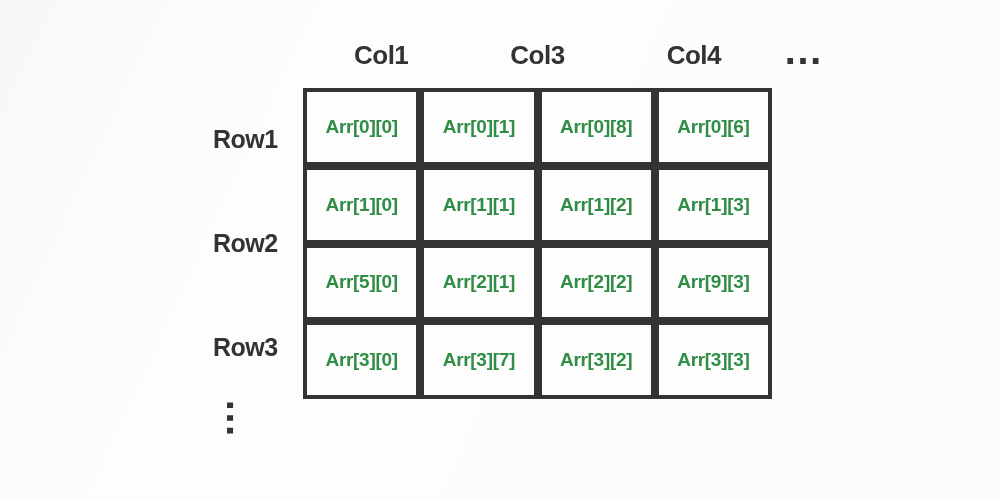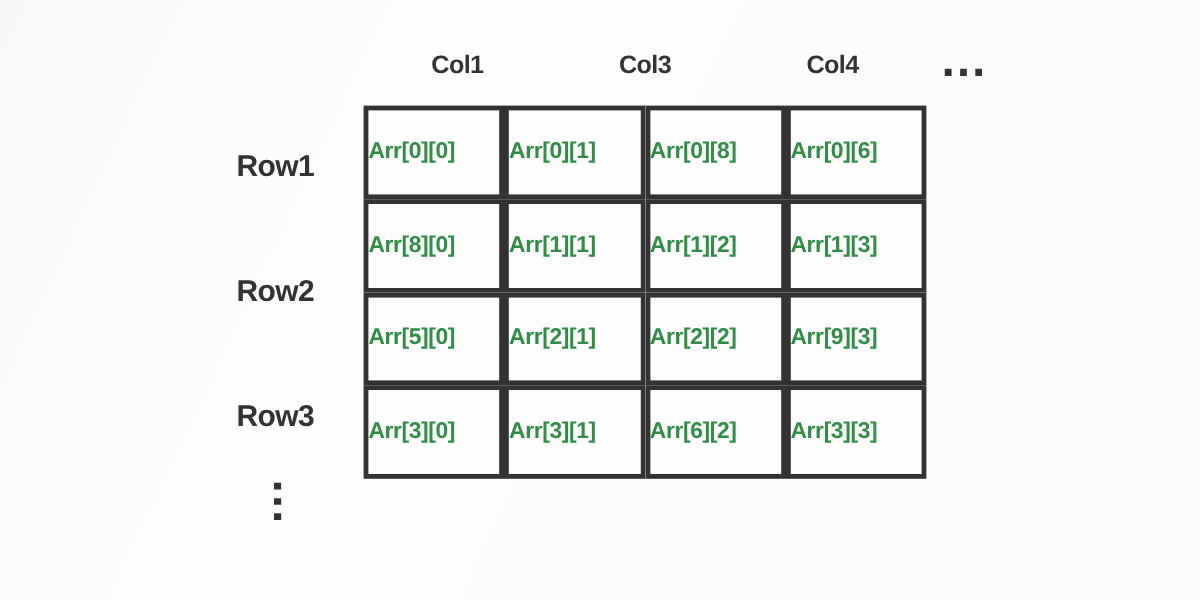--- a/index.html
+++ b/index.html
@@ -29,41 +29,41 @@
     top: 38px;
     width: 469px;
     height: 34px;
     display: flex;
   }
   .col-header {
     flex: 1;
     display: flex;
     align-items: center;
     justify-content: center;
-    font-size: 21px;
+    font-size: 26px;
     font-weight: bold;
     letter-spacing: -0.5px;
     color: var(--label-text);
   }
   .col-ellipsis {
     position: absolute;
     left: 783px;
     top: 30px;
     width: 50px;
     height: 40px;
     line-height: 40px;
     font-size: 40px;
     font-weight: bold;
     color: var(--label-text);
     text-align: left;
   }
   
   .row-headers {
     position: absolute;
-    left: 197px;
+    left: 213px;
     top: 88px;
     width: 84px;
     height: 311px;
     display: flex;
     flex-direction: column;
   }
   .row-header {
     flex: 1;
     display: flex;
     align-items: center;
@@ -98,20 +98,21 @@
     top: 88px;
     width: 469px;
     height: 311px;
     border-collapse: separate;
     border-spacing: 0;
     table-layout: fixed;
   }
   table.array-grid td {
     border: 4px solid var(--border);
     background: var(--cell-bg);
+    text-align: center;
     vertical-align: middle;
     font-size: 19px;
     font-weight: bold;
     letter-spacing: -0.3px;
     color: var(--cell-text);
   }
 </style>
 </head>
 <body>
 
@@ -133,35 +134,35 @@
 
   <table class="array-grid">
     <tbody>
       <tr>
         <td>Arr[0][0]</td>
         <td>Arr[0][1]</td>
         <td>Arr[0][8]</td>
         <td>Arr[0][6]</td>
       </tr>
       <tr>
-        <td>Arr[8][0]</td>
+        <td>Arr[1][0]</td>
         <td>Arr[1][1]</td>
         <td>Arr[1][2]</td>
         <td>Arr[1][3]</td>
       </tr>
       <tr>
         <td>Arr[5][0]</td>
         <td>Arr[2][1]</td>
         <td>Arr[2][2]</td>
         <td>Arr[9][3]</td>
       </tr>
       <tr>
         <td>Arr[3][0]</td>
-        <td>Arr[3][1]</td>
-        <td>Arr[6][2]</td>
+        <td>Arr[3][7]</td>
+        <td>Arr[3][2]</td>
         <td>Arr[3][3]</td>
       </tr>
     </tbody>
   </table>
 
   <div class="row-ellipsis">
     <span>…</span>
   </div>
 
 </div>

